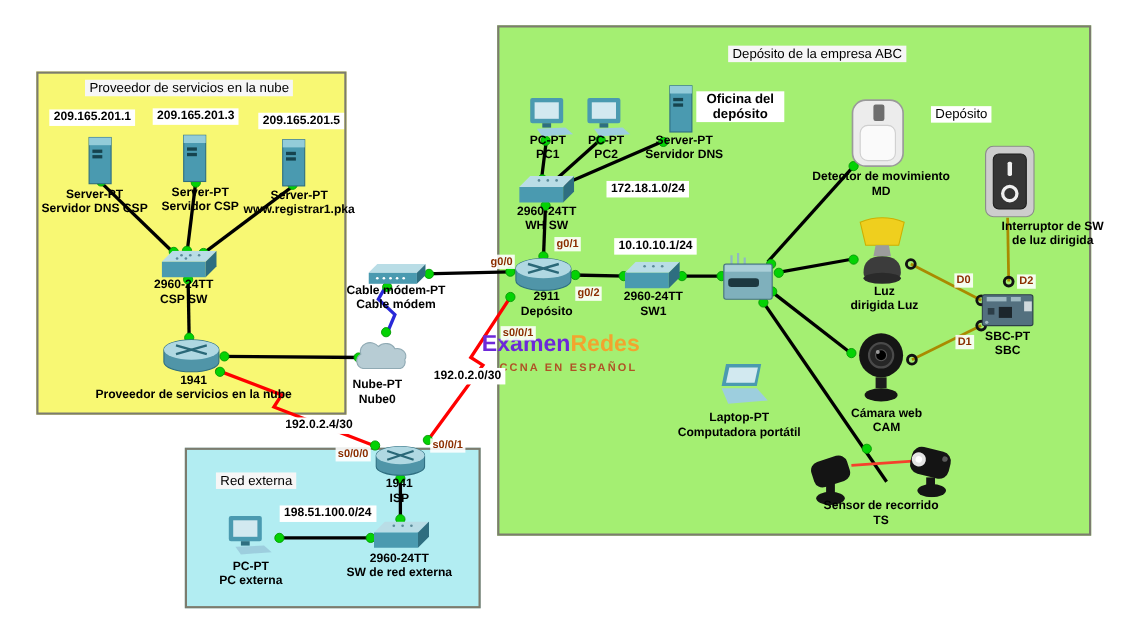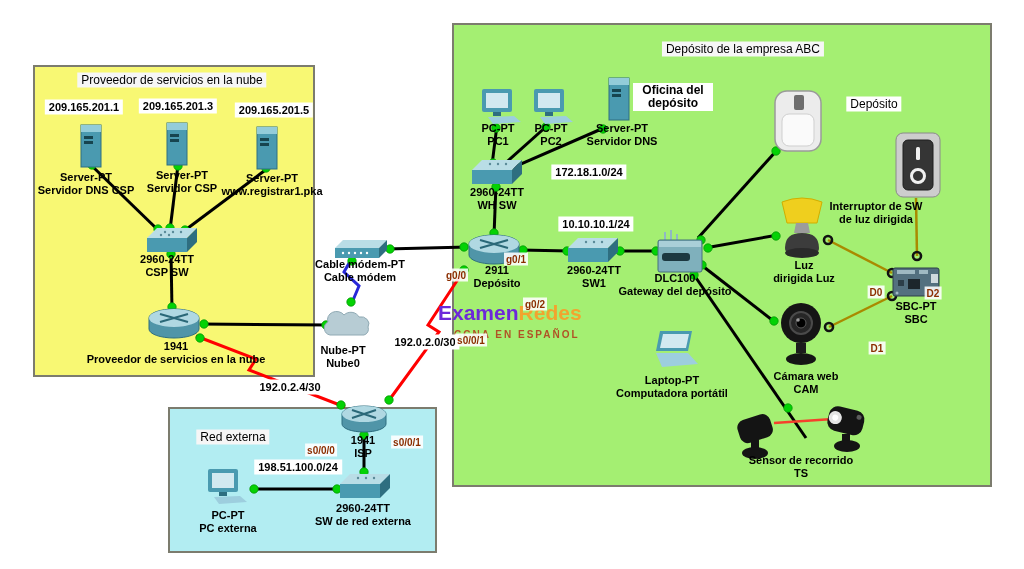--- a/index.html
+++ b/index.html
@@ -9,21 +9,21 @@
   .region-yellow{background:#f8f873;}
   .region-cyan{background:#b2edf2;}
   .region-green{background:#a4ef72;}
   .overlay{position:absolute;left:0;top:0;}
   .dev{position:absolute;}
   .dlabel{position:absolute;transform:translateX(-50%);text-align:center;
           font-size:11px;font-weight:bold;line-height:12.5px;color:#000;white-space:nowrap;}
   .tag{position:absolute;transform:translate(-50%,-50%);background:#fff;
        padding:1px 4px;font-size:11px;font-weight:bold;color:#000;white-space:nowrap;line-height:13px;text-align:center;}
   .title-tag{font-weight:normal;font-size:12px;background:#f6f6f6;}
-  .port-tag{color:#8b2e00;font-size:10px;background:rgba(255,255,255,0.88);padding:0 2px;margin-top:37px;}
+  .port-tag{color:#8b2e00;font-size:10px;background:rgba(255,255,255,0.88);padding:0 2px;}
   .wrap-tag{white-space:normal;width:72px;text-align:center;}
   #watermark{position:absolute;left:438px;top:303px;line-height:20px;}
   #watermark .w1{font-size:21px;font-weight:bold;color:#6d28d9;}
   #watermark .w2{font-size:21px;font-weight:bold;color:#f2a42e;}
   #watermark .w3{font-size:10px;font-weight:bold;color:#b05226;letter-spacing:2px;margin-left:16px;}
 </style>
 </head>
 <body>
 
 <div id="canvas">
@@ -394,25 +394,25 @@
       <div>WH SW</div>
   </div>
   <div class="dlabel" style="left:497px;top:264px">
     <div>2911</div>
       <div>Depósito</div>
   </div>
   <div class="dlabel" style="left:594px;top:264px">
     <div>2960-24TT</div>
       <div>SW1</div>
   </div>
-  <div class="dlabel" style="left:675px;top:272px">
-    <div>DLC100</div>
-      <div>Gateway del depósito</div>
-  </div>
-  <div class="dlabel" style="left:876px;top:200px">
+  <div class="dlabel" style="left:801px;top:155px">
+    <div>Detector de movimiento</div>
+      <div>MD</div>
+  </div>
+  <div class="dlabel" style="left:957px;top:200px">
     <div>Interruptor de SW</div>
       <div>de luz dirigida</div>
   </div>
   <div class="dlabel" style="left:804px;top:259px">
     <div>Luz</div>
       <div>dirigida Luz</div>
   </div>
   <div class="dlabel" style="left:916px;top:300px">
     <div>SBC-PT</div>
       <div>SBC</div>

